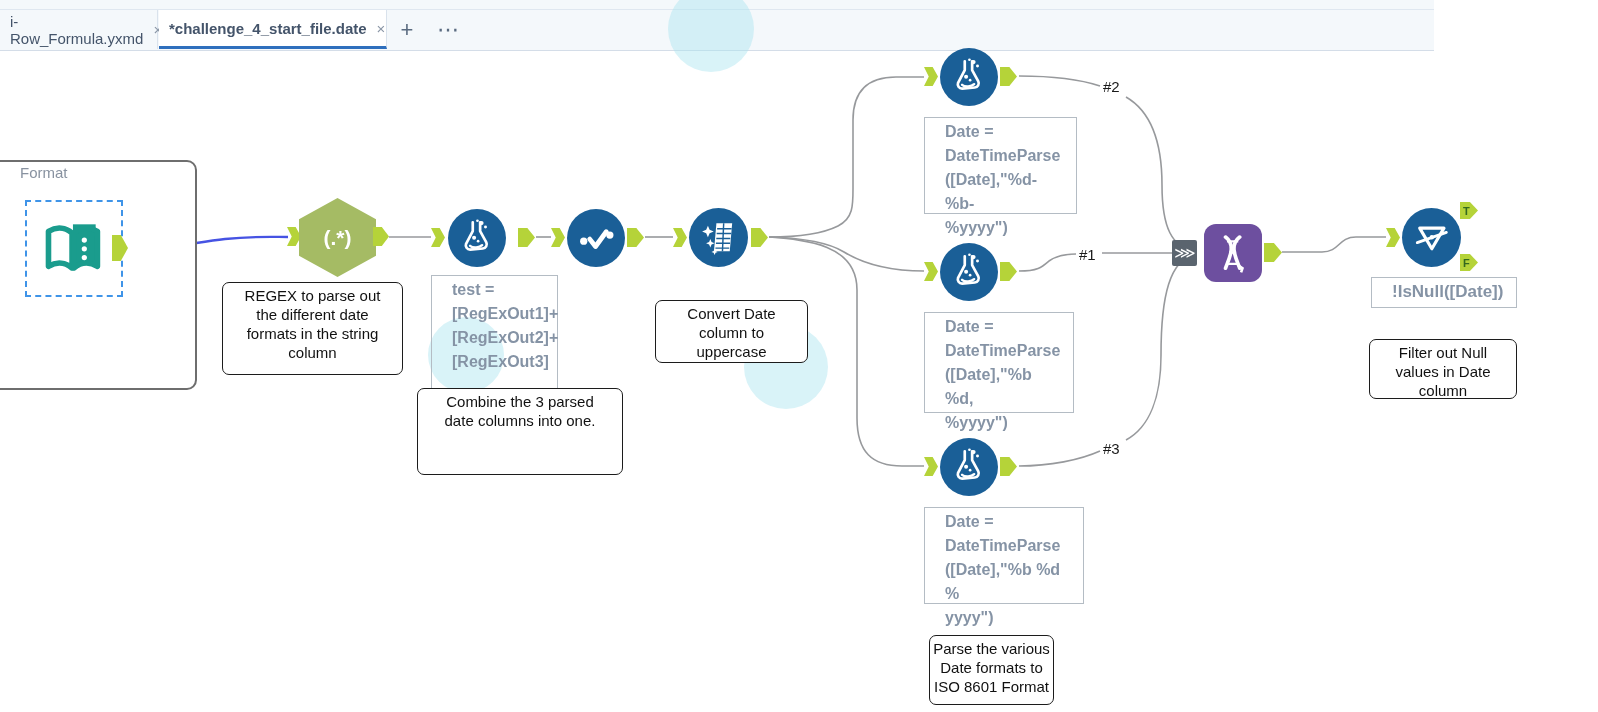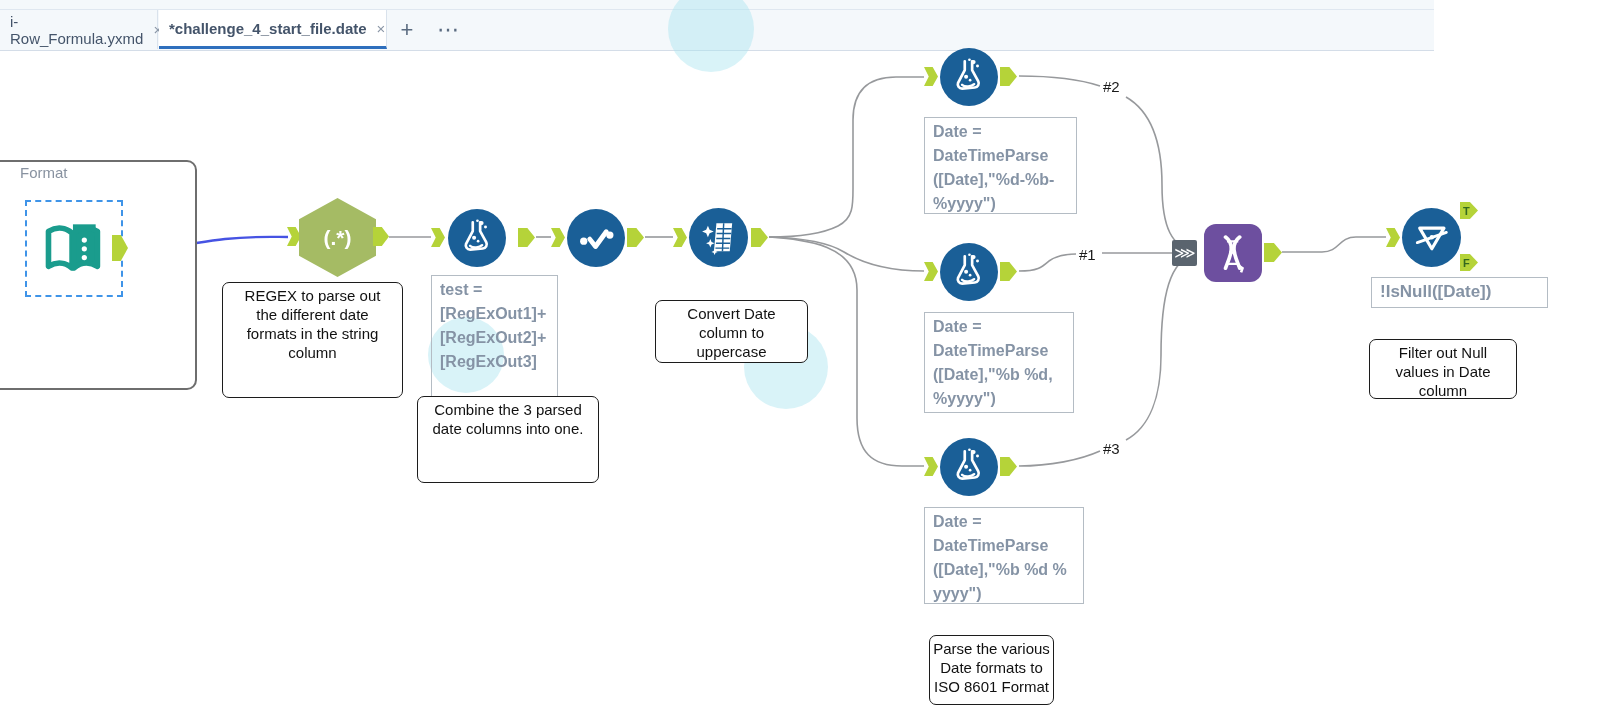--- a/index.html
+++ b/index.html
@@ -48,21 +48,21 @@
   
   .container-box{position:absolute;border:2px solid #6e6e6e;border-radius:10px;background:#fff;
     z-index:2;box-sizing:border-box}
   .container-label{position:absolute;font-size:15px;color:#8892a0;z-index:3}
   .selbox{position:absolute;border:2px dashed #3f94e8;z-index:3;box-sizing:border-box}
   .booktile{position:absolute;background:#fff;z-index:4;display:flex;align-items:center;justify-content:center}
   .booktile svg{width:92%;height:92%}
 
   
   .note{position:absolute;border:1px solid #b4bcc4;color:var(--c-annotation_text,#8593a5);
-    font-weight:bold;font-size:16px;line-height:1.5;white-space:pre-line;padding:2px 8px;
+    font-weight:bold;font-size:16px;line-height:1.5;white-space:pre-line;padding:2px 20px;
     z-index:3;box-sizing:border-box}
   .comment{position:absolute;border:1.5px solid #1c1c1c;border-radius:7px;background:#fff;
     text-align:center;font-size:15px;line-height:1.27;white-space:pre-line;padding:3px 2px;
     z-index:3;color:#111;box-sizing:border-box}
   .clabel{position:absolute;font-size:15px;color:#1a1a1a;z-index:3}
 </style>
 </head>
 <body>
 
 <div class="topbar">
@@ -112,21 +112,21 @@
       <circle cx="26.5" cy="25" r="1.5" fill="#fff"></circle>
   </svg>
 </div>
 <div class="anch out" style="left:112px;top:235px;width:16px;height:26px"></div>
 
 <div class="anch in" style="left:287px;top:227px;width:14px;height:19px"></div>
 <div class="hex" style="left:299px;top:198px;width:77px;height:79px">
   <span>(.*)</span>
 </div>
 <div class="anch out" style="left:373px;top:227px;width:16px;height:19px"></div>
-<div class="comment" style="left:222px;top:282px;width:181px;height:116px">REGEX to parse out
+<div class="comment" style="left:222px;top:282px;width:181px;height:93px">REGEX to parse out
 the different date
 formats in the string
 column</div>
 
 <div class="anch in" style="left:431px;top:228px;width:14px;height:19px"></div>
 <div class="tool-circle" style="left:448px;top:209px;width:58px;height:58px">
   <svg viewBox="0 0 32 32">
     <path d="M12.5 4 v6.5 L7.5 20 a3.2 3.2 0 0 0 3 4.3 l9.5-.8 a3.2 3.2 0 0 0 2.6-4.6 L18 10.5 V4" fill="none" stroke="#fff" stroke-width="2" stroke-linecap="round" stroke-linejoin="round"></path>
     <path d="M10.5 21.5 c2 1.8 7 1.5 9-.5" stroke="#fff" stroke-width="1.8" fill="none" stroke-linecap="round"></path>
     <circle cx="13.5" cy="15.5" r="1.5" fill="#fff"></circle>
@@ -134,21 +134,21 @@
     <circle cx="19" cy="4.5" r="1.6" fill="#fff"></circle>
       <circle cx="22" cy="7.5" r="1.1" fill="#fff"></circle>
       <circle cx="16" cy="2.8" r="1" fill="#fff"></circle>
   </svg>
 </div>
 <div class="anch out" style="left:518px;top:228px;width:17px;height:19px"></div>
 <div class="note" style="left:431px;top:275px;width:127px;height:124px">test =
 [RegExOut1]+
 [RegExOut2]+
 [RegExOut3]</div>
-<div class="comment" style="left:417px;top:396px;width:182px;height:87px">Combine the 3 parsed
+<div class="comment" style="left:417px;top:388px;width:206px;height:87px">Combine the 3 parsed
 date columns into one.</div>
 
 <div class="anch in" style="left:551px;top:228px;width:14px;height:19px"></div>
 <div class="tool-circle" style="left:567px;top:209px;width:58px;height:58px">
   <svg viewBox="0 0 32 32">
     <circle cx="6.5" cy="18" r="2.7" fill="#fff"></circle>
       <circle cx="26" cy="13.5" r="2.7" fill="#fff"></circle>
     <path d="M11 16.5 l4.3 5.5 8-11" stroke="#fff" stroke-width="3.6" fill="none" stroke-linecap="round" stroke-linejoin="round"></path>
   </svg>
 </div>
@@ -243,16 +243,16 @@
 <div class="anch in" style="left:1386px;top:228px;width:14px;height:19px"></div>
 <div class="tool-circle" style="left:1402px;top:208px;width:59px;height:59px">
   <svg viewBox="0 0 36 36">
     <path d="M8 10 h20 L18 27 z" fill="none" stroke="#fff" stroke-width="2.6" stroke-linejoin="round"></path>
     <path d="M6 22 L30 13.5" stroke="#fff" stroke-width="2.3" stroke-linecap="round"></path>
     <circle cx="18" cy="17.5" r="1.8" fill="#fff"></circle>
   </svg>
 </div>
 <div class="anch tf" style="left:1460px;top:202px;width:18px;height:17px">T</div>
 <div class="anch tf" style="left:1460px;top:254px;width:18px;height:17px">F</div>
-<div class="note" style="left:1371px;top:277px;width:177px;height:31px;font-size:17px;line-height:1.4">!IsNull([Date])</div>
+<div class="note" style="left:1371px;top:277px;width:146px;height:31px;font-size:17px;line-height:1.4">!IsNull([Date])</div>
 <div class="comment" style="left:1369px;top:339px;width:148px;height:60px">Filter out Null
 values in Date
 column</div>
 
 </body></html>

